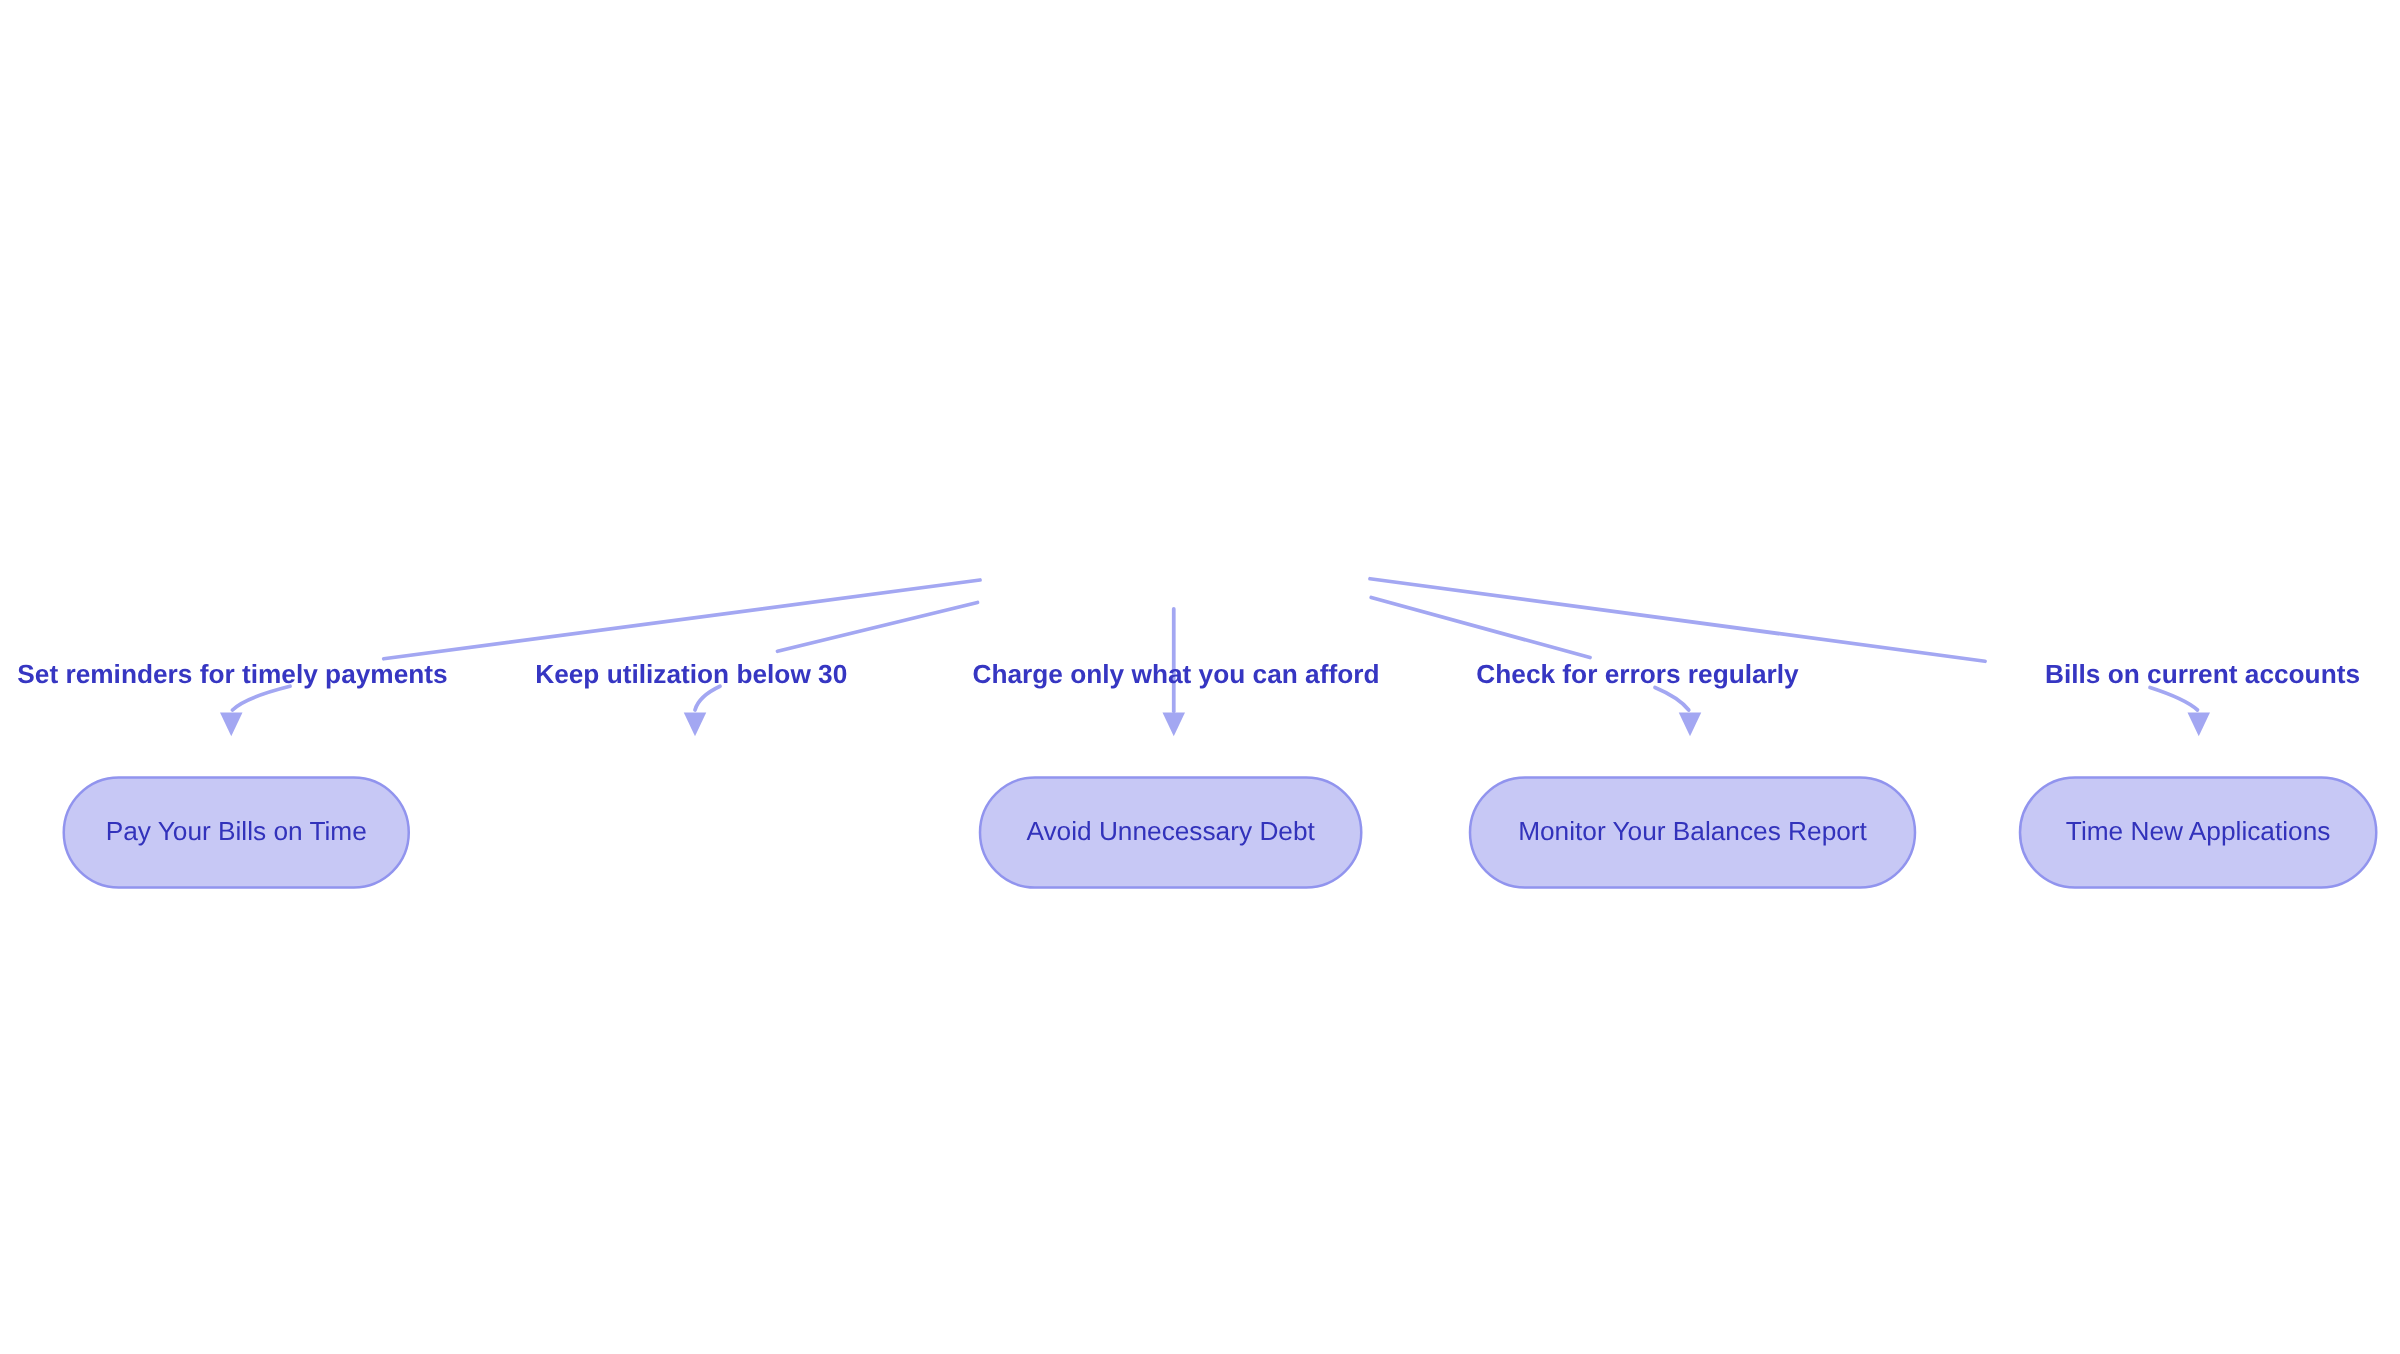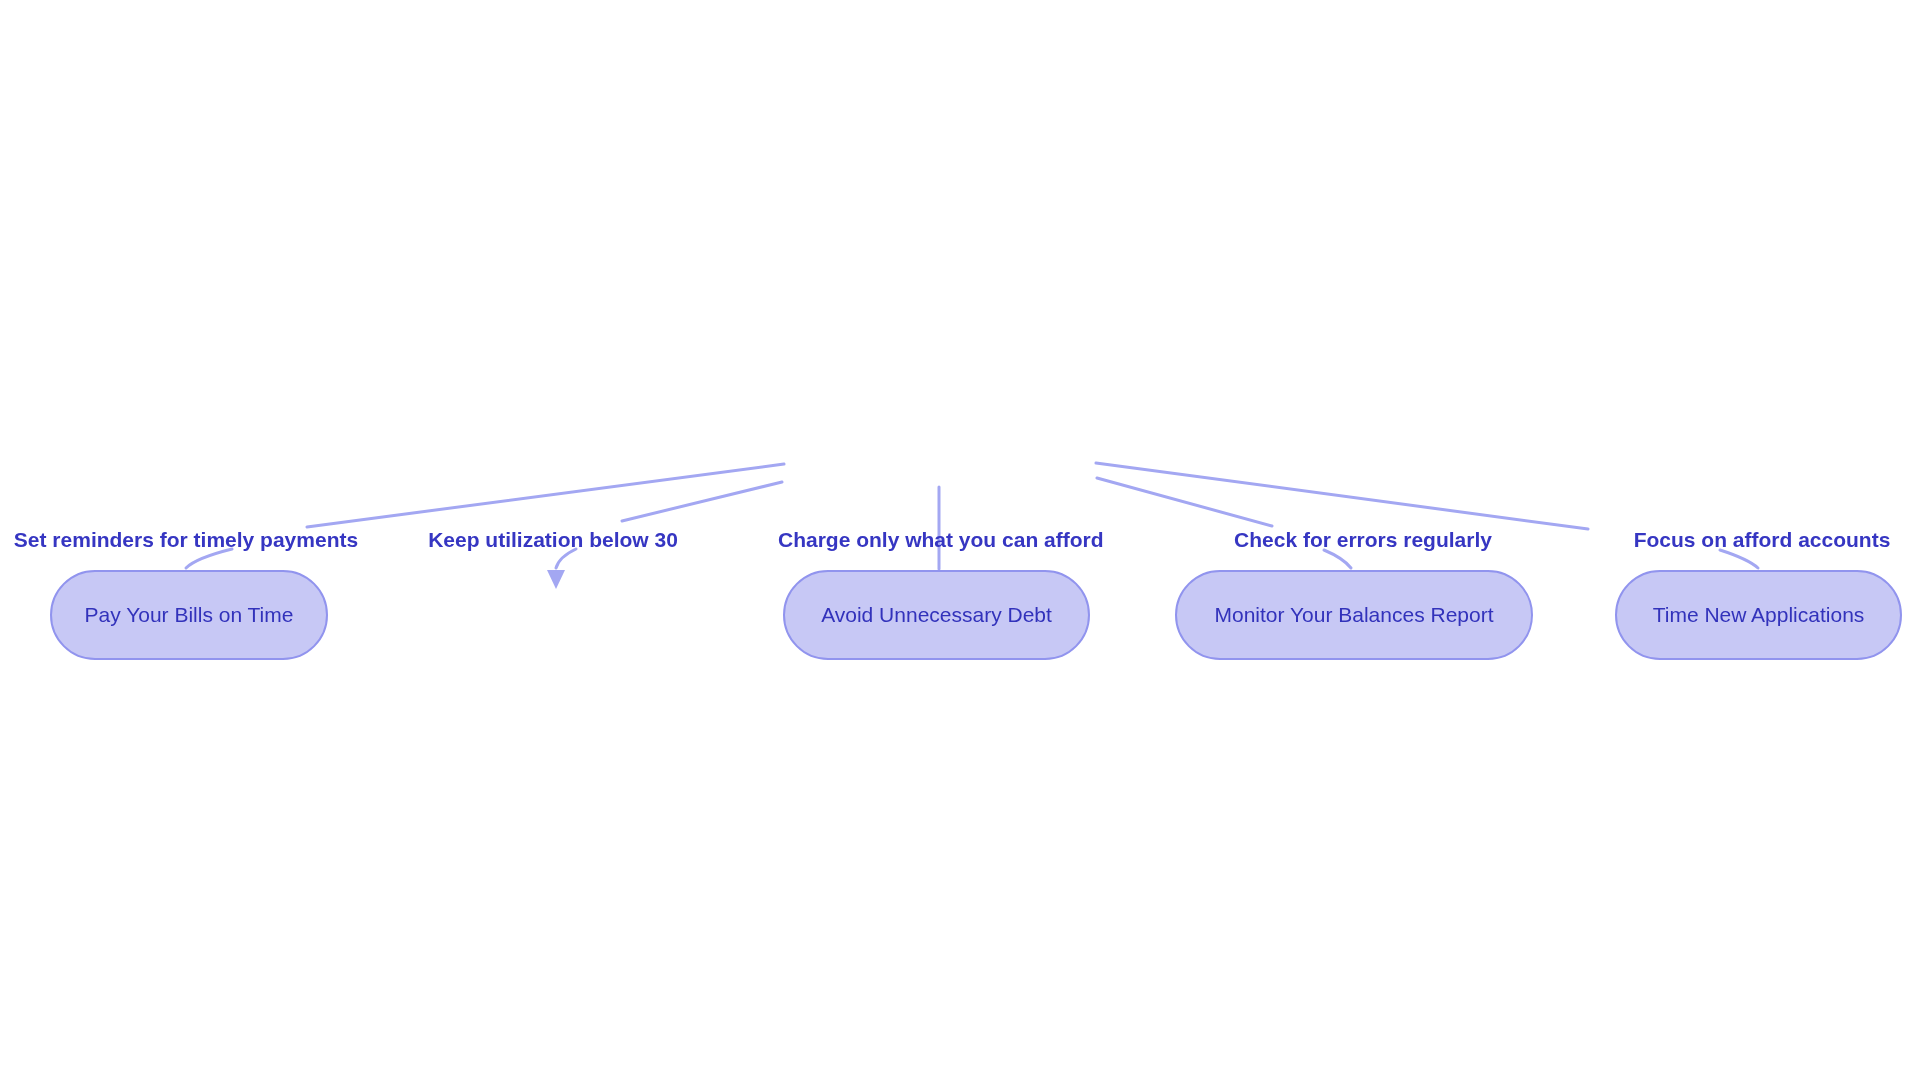--- a/index.html
+++ b/index.html
@@ -46,41 +46,41 @@
     border:2px solid var(--node-border);
     border-radius:46px;
     display:flex;
     align-items:center;
     justify-content:center;
     color:var(--node-text);
     font-size:21px;
     white-space:nowrap;
   }
   .node.root{left:780px;top:396px;width:319px;height:91px;}
-  .node.child{top:570px;}
+  .node.child{top:621px;}
   .n1{left:50px;width:278px;}
   .n2{left:410px;width:294px;}
   .n3{left:783px;width:307px;}
   .n4{left:1175px;width:358px;}
   .n5{left:1615px;width:287px;}
   .edge-label{
     position:absolute;
     top:526px;
     height:28px;
     line-height:28px;
     text-align:center;
     color:var(--edge-label-text);
     font-size:21px;
     white-space:nowrap;
     font-weight:bold;
   }
   .l1{left:6px;width:360px;}
   .l2{left:423px;width:260px;}
   .l3{left:778px;width:322px;}
-  .l4{left:1232px;width:262px;}
+  .l4{left:1179px;width:262px;}
   .l5{left:1621px;width:282px;}
 </style>
 </head>
 <body>
 
 <div class="canvas">
 
   <svg class="edges-layer" viewBox="0 0 1920 1083" xmlns="http://www.w3.org/2000/svg">
 
     <path class="edge-line" d="M 784 464 L 307 527"></path>
@@ -100,21 +100,21 @@
 
     <path class="edge-line" d="M 1096 463 L 1588 529"></path>
     <path class="edge-line" d="M 1720 550 Q 1748 559 1758 568"></path>
     <polygon class="edge-arrow" points="1759,589 1750,570 1768,570"></polygon>
   </svg>
 
   <div class="edge-label l1">Set reminders for timely payments</div>
   <div class="edge-label l2">Keep utilization below 30</div>
   <div class="edge-label l3">Charge only what you can afford</div>
   <div class="edge-label l4">Check for errors regularly</div>
-  <div class="edge-label l5">Focus on afford accounts</div>
+  <div class="edge-label l5">Bills on current accounts</div>
 
 
   <div class="node child n1">
     <span>Pay Your Bills on Time</span>
   </div>
   <div class="node child n3">
     <span>Avoid Unnecessary Debt</span>
   </div>
   <div class="node child n4">
     <span>Monitor Your Balances Report</span>

